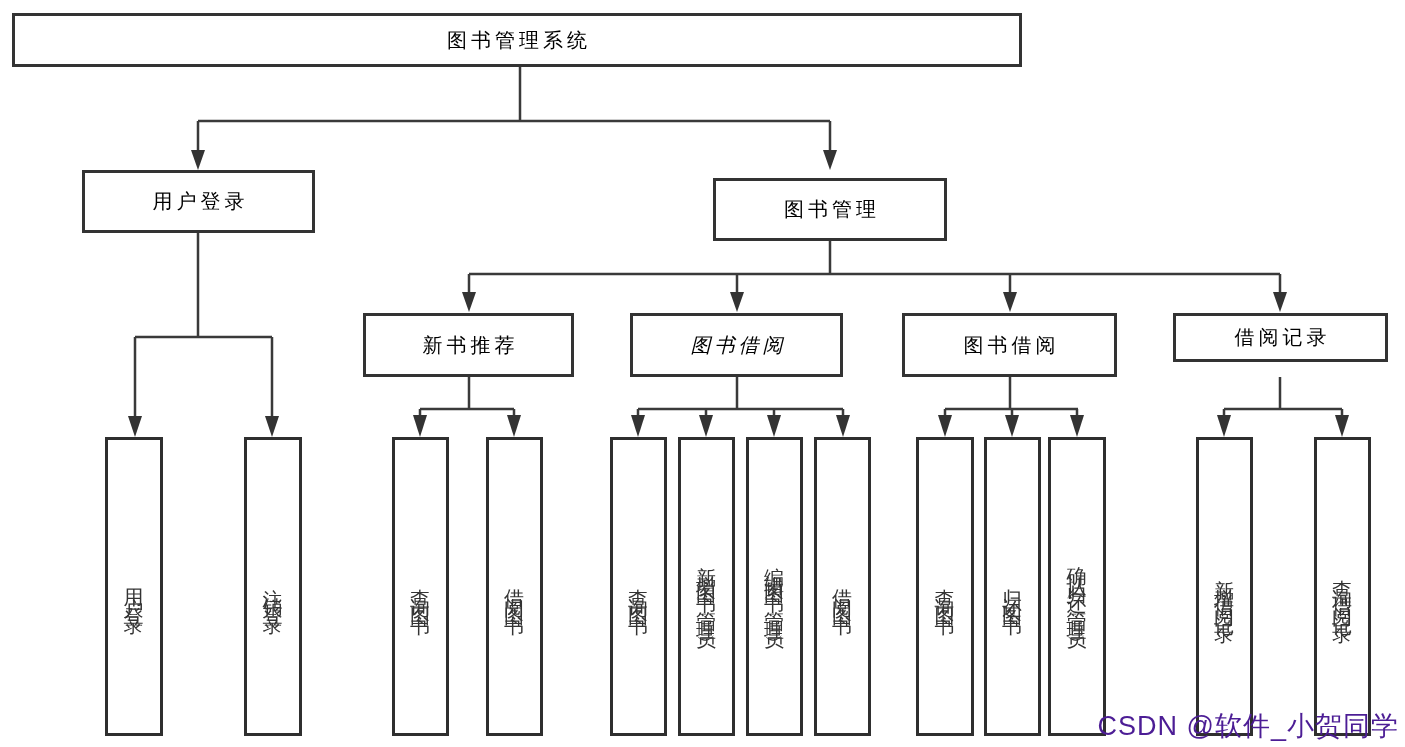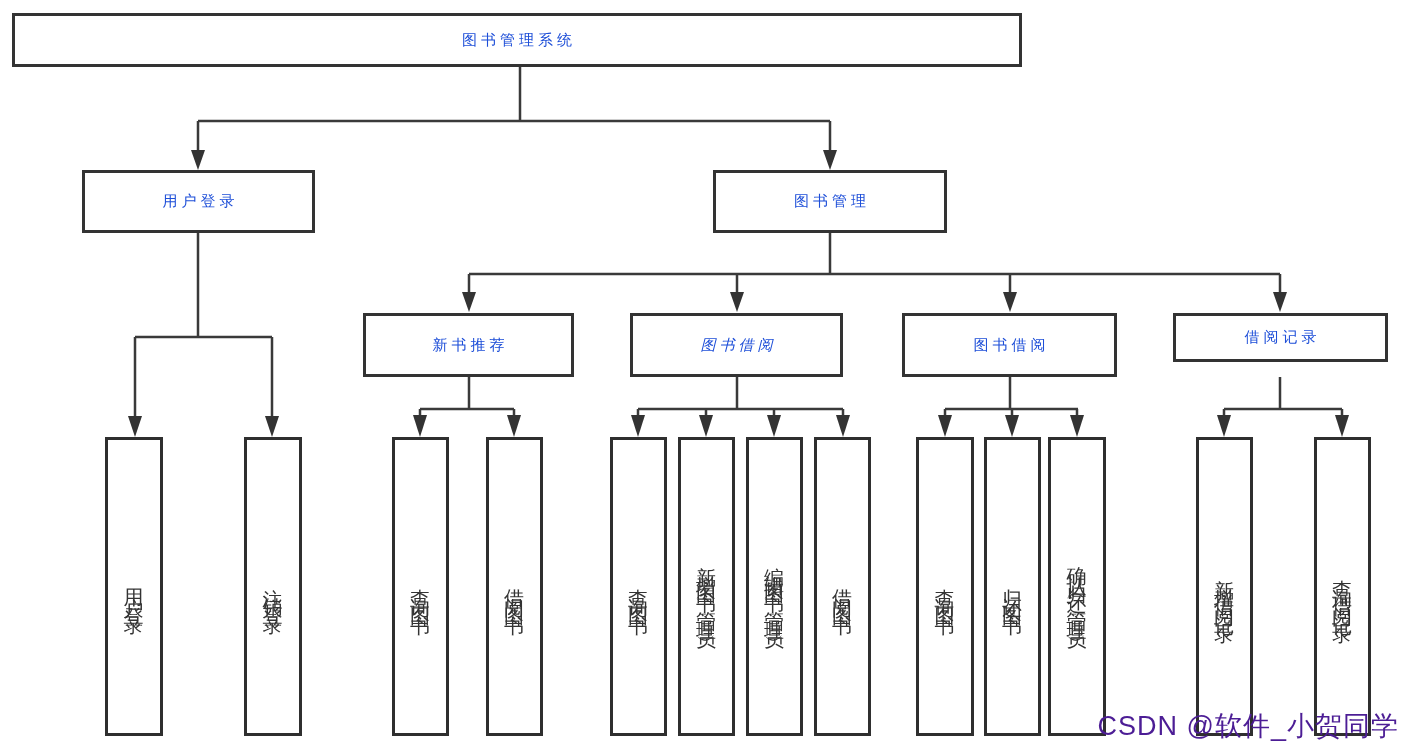--- a/index.html
+++ b/index.html
@@ -22,22 +22,22 @@
     z-index: 1;
   }
   .node {
     position: absolute;
     box-sizing: border-box;
     background: #ffffff;
     border: 3px solid #333333;
     display: flex;
     align-items: center;
     justify-content: center;
-    color: #1d4ed8;
-    font-size: 15px;
+    color: #000000;
+    font-size: 20px;
     letter-spacing: 4px;
     z-index: 2;
     text-indent: 4px; 
     white-space: nowrap;
   }
   .leaf {
     position: absolute;
     box-sizing: border-box;
     background: #ffffff;
     border: 3px solid #2f2f2f;
@@ -108,21 +108,21 @@
       <polygon points="1012,437 1005,415 1019,415"></polygon>
       <polygon points="1077,437 1070,415 1084,415"></polygon>
       <polygon points="1224,437 1217,415 1231,415"></polygon>
       <polygon points="1342,437 1335,415 1349,415"></polygon>
     </g>
   </svg>
 
   <div class="node" style="left:12px; top:13px; width:1010px; height:54px;">图书管理系统</div>
 
   <div class="node" style="left:82px; top:170px; width:233px; height:63px;">用户登录</div>
-  <div class="node" style="left:713px; top:170px; width:234px; height:63px;">图书管理</div>
+  <div class="node" style="left:713px; top:178px; width:234px; height:63px;">图书管理</div>
 
   <div class="node" style="left:363px; top:313px; width:211px; height:64px;text-align:right;">新书推荐</div>
   <div class="node" style="left:630px; top:313px; width:213px; height:64px;font-style:italic;">图书借阅</div>
   <div class="node" style="left:902px; top:313px; width:215px; height:64px;">图书借阅</div>
   <div class="node" style="left:1173px; top:313px; width:215px; height:49px;">借阅记录</div>
 
   <div class="leaf" style="left:105px; top:437px; width:58px; height:299px;">
     <span class="vtext">用户登录</span>
   </div>
   <div class="leaf" style="left:244px; top:437px; width:58px; height:299px;">

